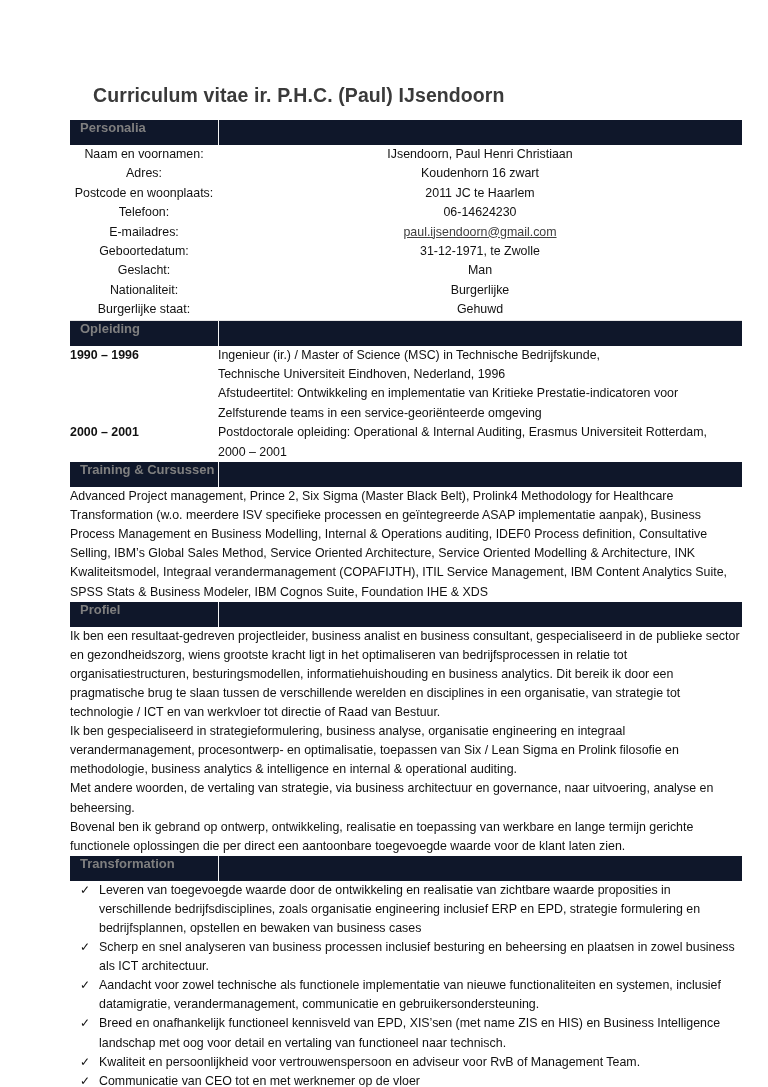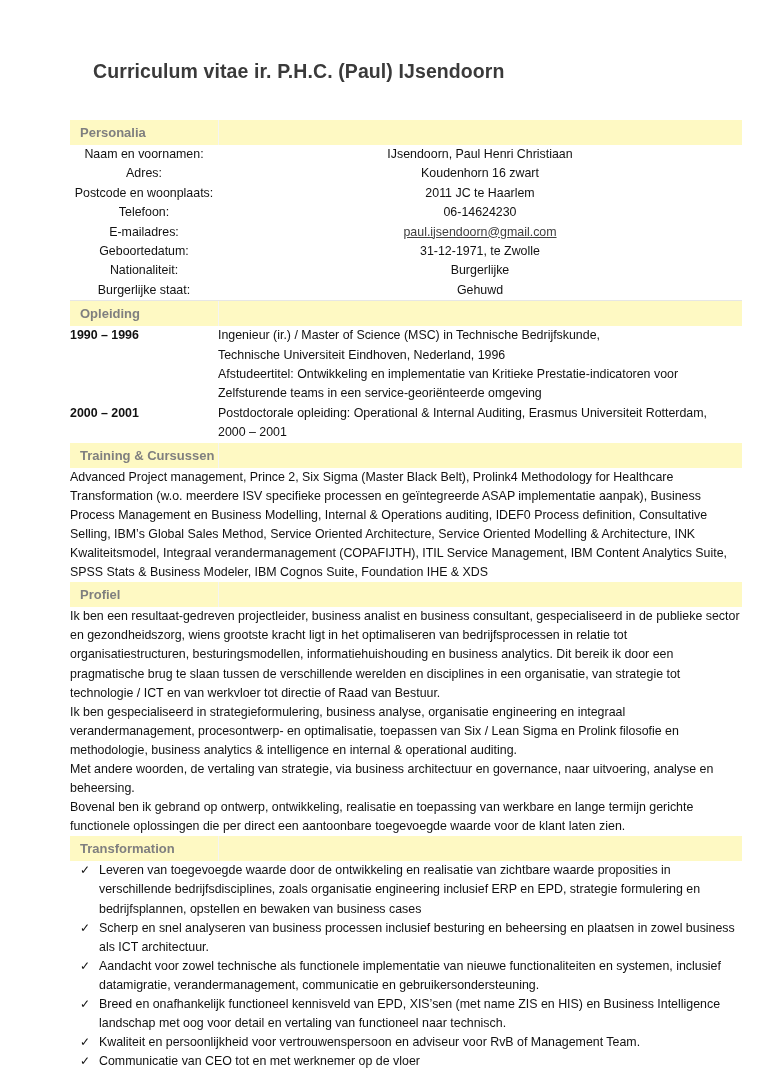--- a/index.html
+++ b/index.html
@@ -1,28 +1,28 @@
 <!DOCTYPE html>
 <html><head>
   <meta charset="utf-8">
   <style>
     html, body { margin: 0; padding: 0; background: #ffffff; }
     body {
       width: 768px; height: 1087px; position: relative; overflow: hidden;
       font-family: "Liberation Sans", sans-serif; color: #111;
     }
     .page-title {
-      position: absolute; left: 93px; top: 60px;
+      position: absolute; left: 93px; top: 84px;
       font-size: 19.5px; font-weight: bold; color: #3a3a3a;
       letter-spacing: 0.1px; white-space: nowrap;
     }
     .doc { position: absolute; left: 70px; top: 120px; width: 672px; }
     .bar {
-      position: relative; height: 25px; background: #fef9c3;
-      display: flex; align-items: center;
+      position: relative; height: 25px; background: #0f172a;
+      display: flex; align-items: flex-start;
     }
     .bar .bar-label {
       padding-left: 10px; font-size: 13px; font-weight: bold; color: #7f7f7f;
     }
     .bar .bar-divider {
       position: absolute; left: 148px; top: 0; width: 1px; height: 25px; background: #f4f4f4;
     }
     .kv { display: flex; font-size: 12.4px; line-height: 19.4px; text-align: center; }
     .kv .k { width: 148px; flex: none; white-space: nowrap; }
     .kv .v { flex: 1; }
@@ -68,20 +68,24 @@
       <span class="k">Telefoon:</span>
       <span class="v">06-14624230</span>
     </div>
     <div class="kv">
       <span class="k">E-mailadres:</span>
       <span class="v"><a>paul.ijsendoorn@gmail.com</a></span>
     </div>
     <div class="kv">
       <span class="k">Geboortedatum:</span>
       <span class="v">31-12-1971, te Zwolle</span>
+    </div>
+    <div class="kv">
+      <span class="k">Geslacht:</span>
+      <span class="v">Man</span>
     </div>
     <div class="kv">
       <span class="k">Nationaliteit:</span>
       <span class="v">Burgerlijke</span>
     </div>
     <div class="kv">
       <span class="k">Burgerlijke staat:</span>
       <span class="v">Gehuwd</span>
     </div>
   </div>

